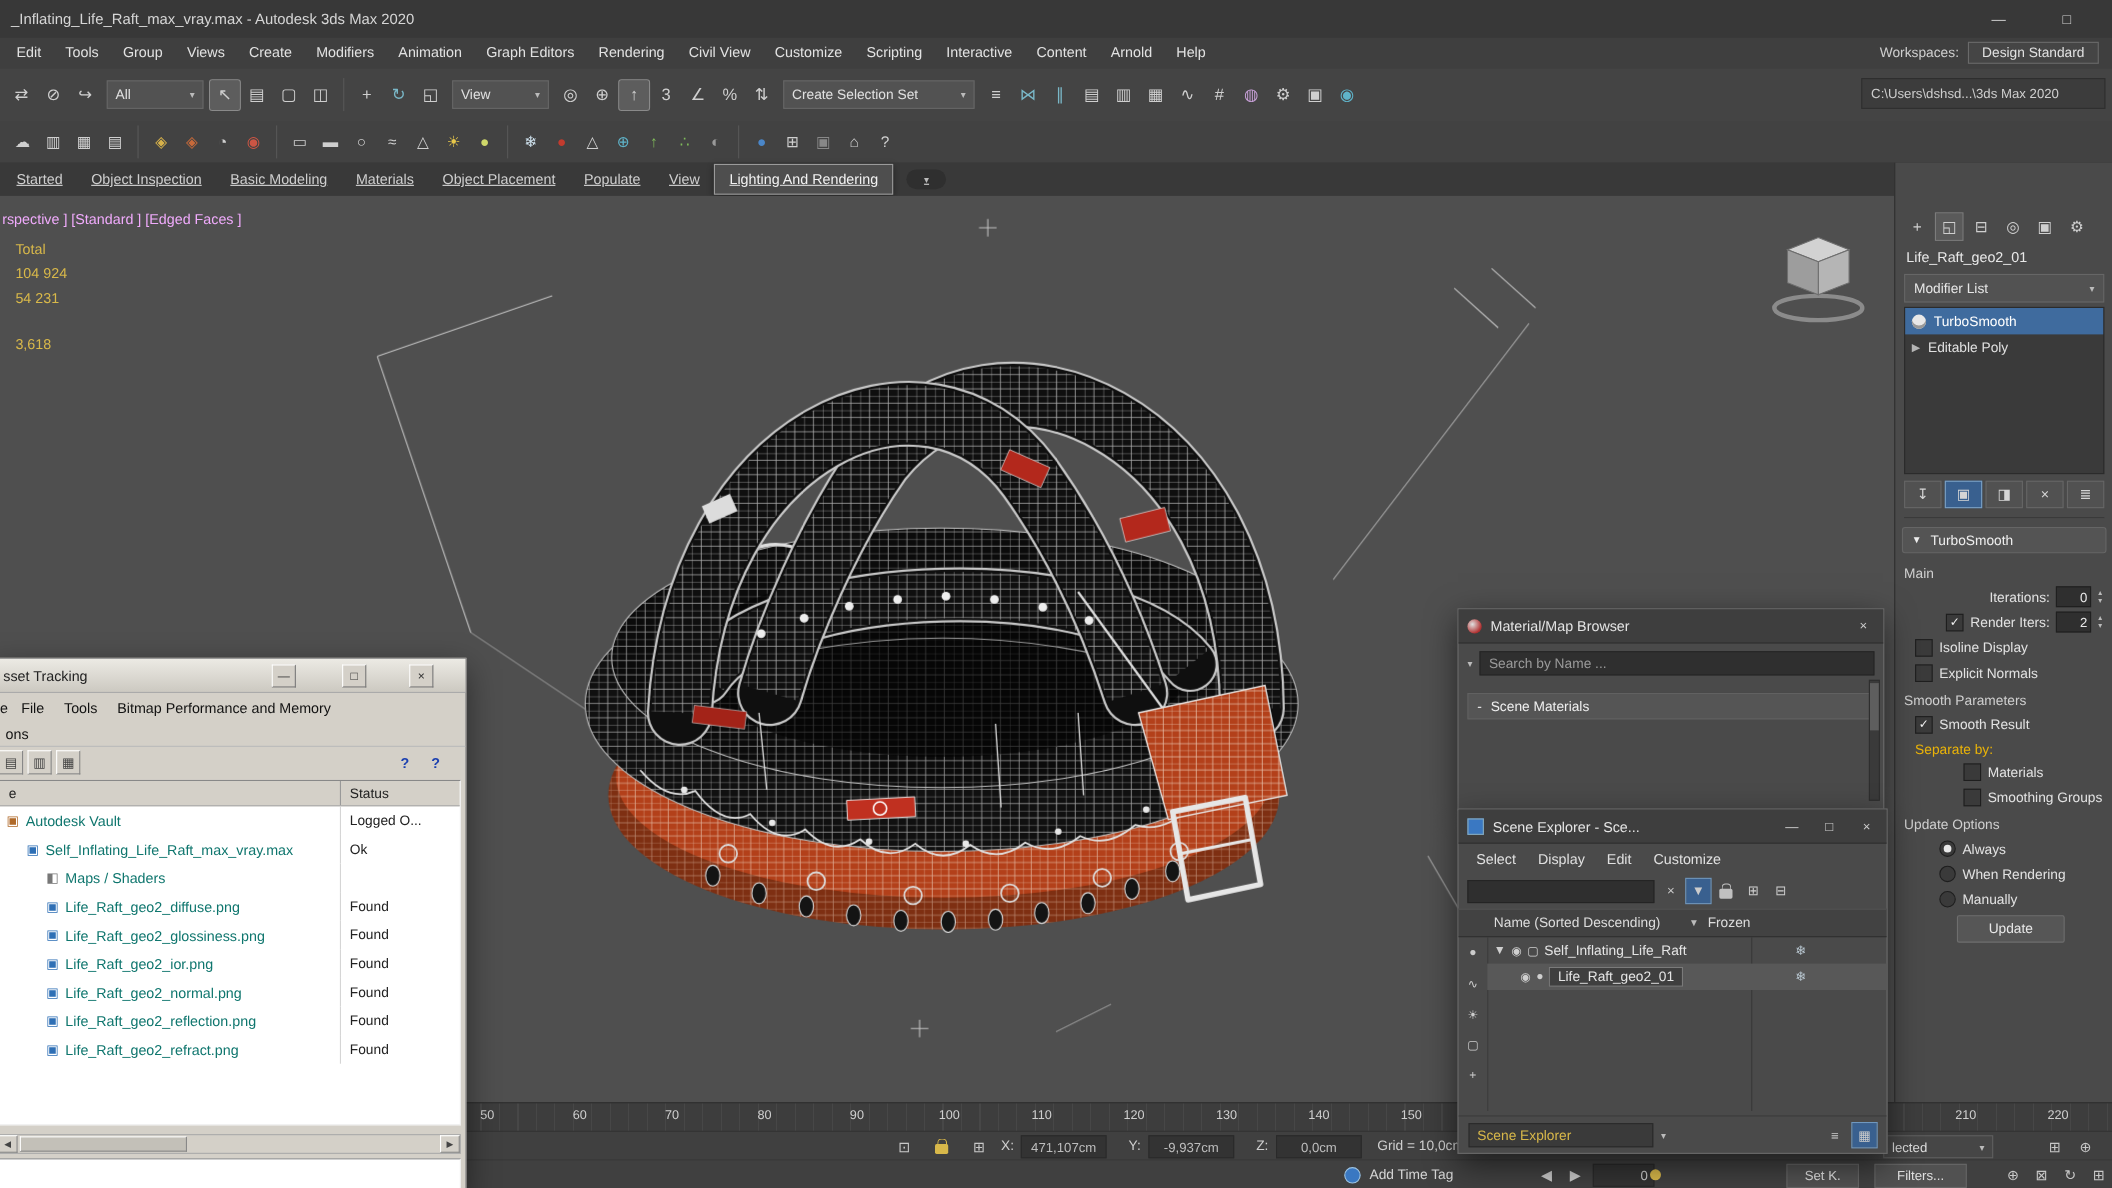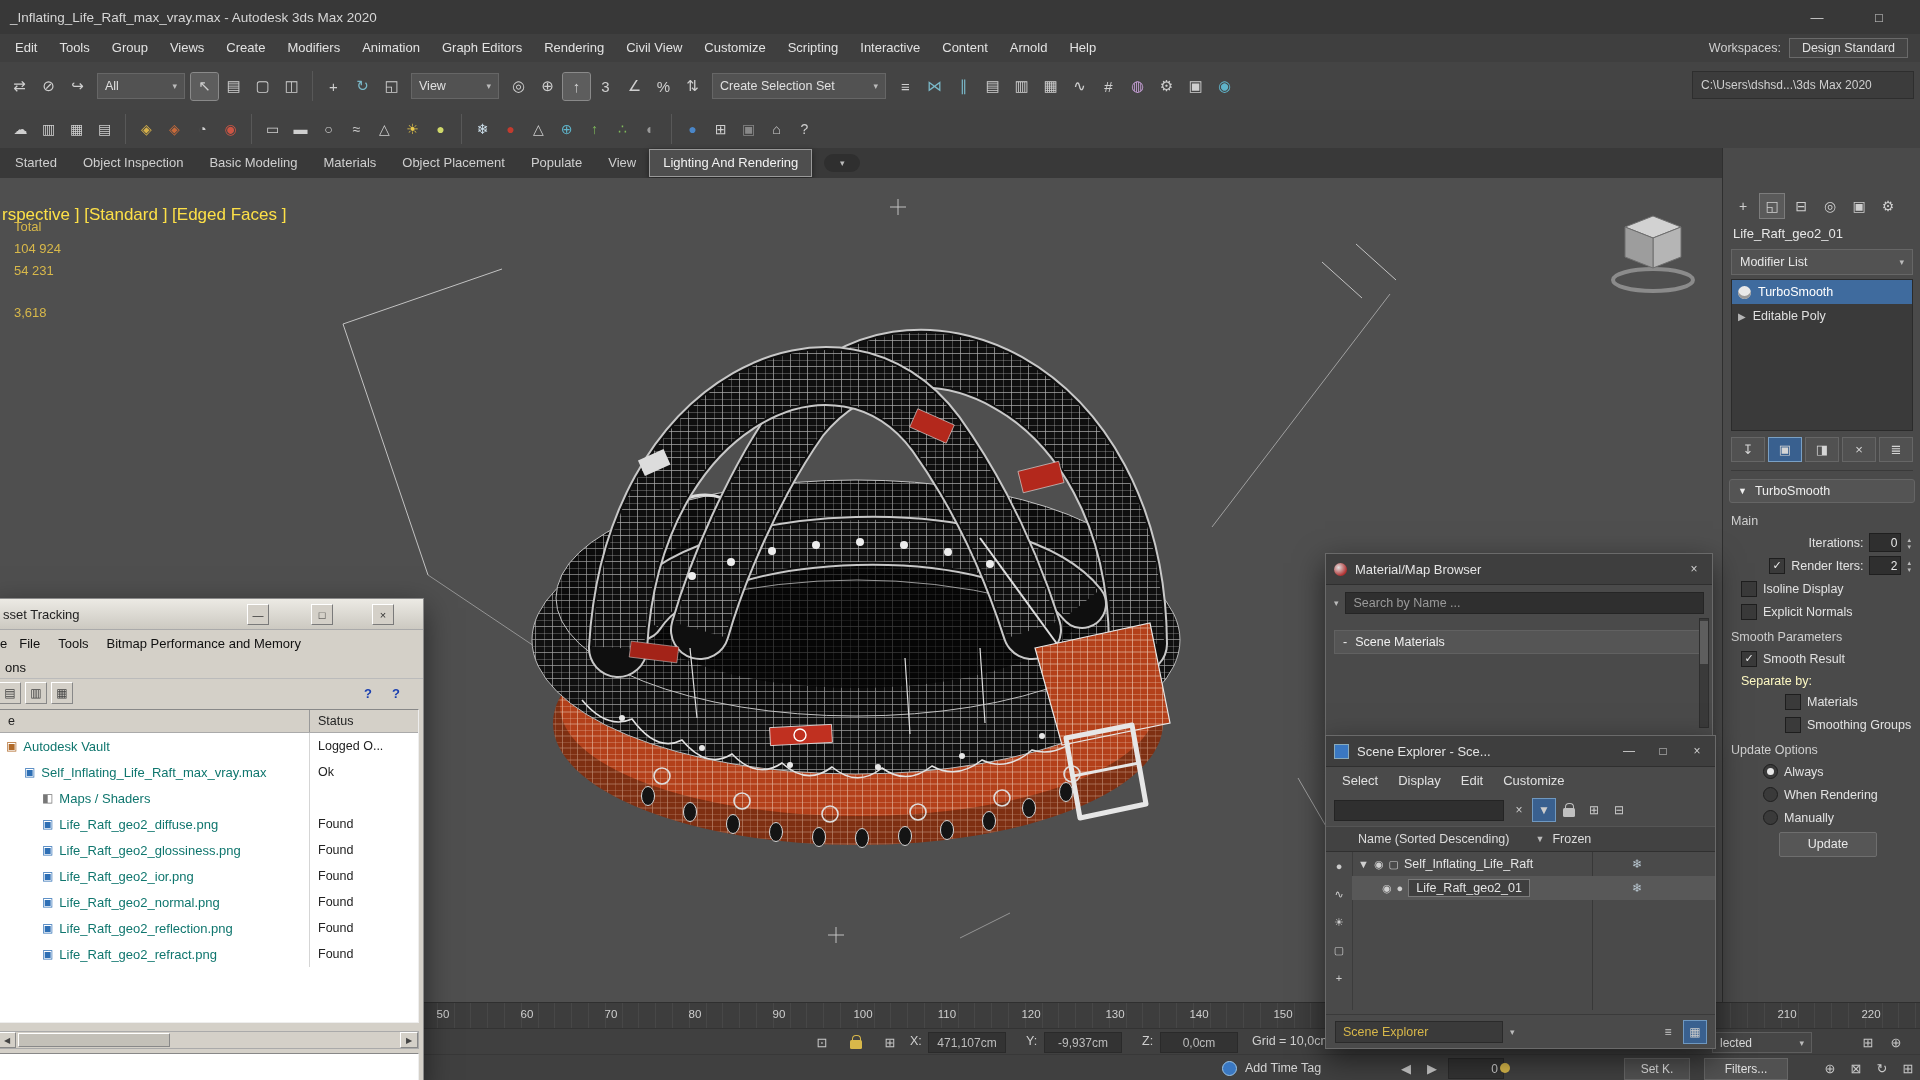--- a/index.html
+++ b/index.html
@@ -24,50 +24,50 @@
   .toolbar2 .icon-btn{width:25px;height:25px;font-size:14px;}
   .icon-btn.active{background:#5d5d5d;outline:1px solid #8a8a8a;}
   .tb-sep{width:1px;height:30px;background:#585858;margin:0 5px;flex:none;}
   .combo{height:24px;background:#525252;border:1px solid #666;display:flex;align-items:center;padding:0 7px;gap:8px;margin:0 4px;min-width:72px;flex:none;}
   .combo.wide{min-width:158px;}
   .combo-label{font-size:12.5px;color:#e0e0e0;white-space:nowrap;}
   .combo-arrow{margin-left:auto;font-size:9px;color:#bbb;}
   .path-field{position:absolute;right:6px;top:9px;width:204px;height:26px;background:#3c3c3c;border:1px solid #2e2e2e;display:flex;align-items:center;padding:0 8px;font-size:12px;color:#cfcfcf;white-space:nowrap;overflow:hidden;}
 
   
-  .ribbon{position:absolute;top:148px;left:0;width:1722px;height:30px;background:#393939;display:flex;align-items:center;padding-left:2px;border-bottom:1px solid #2e2e2e;}
+  .ribbon{position:absolute;top:148px;left:0;width:1722px;height:30px;background:#393939;display:flex;align-items:center;padding-left:2px;border-bottom:1px solid #2e2e2e;text-decoration:underline;}
   .ribbon-tab{padding:0 13px;line-height:30px;color:#cfcfcf;font-size:13px;white-space:nowrap;}
   .ribbon-tab.active{background:#4e4e4e;border:1px solid #9a9a9a;line-height:26px;color:#f2f2f2;box-shadow:0 2px 6px rgba(0,0,0,.45);}
   .ribbon-arrow{margin-left:12px;width:36px;height:18px;background:#2f2f2f;border-radius:9px;display:flex;align-items:center;justify-content:center;font-size:9px;color:#bbb;}
 
   
   .viewport{position:absolute;top:178px;left:0;width:1722px;height:824px;background:#4f4f4f;overflow:hidden;}
   .viewport svg{position:absolute;left:0;top:0;}
-  .vp-label{position:absolute;left:2px;top:27px;color:#fde047;font-size:17px;}
+  .vp-label{position:absolute;left:2px;top:14px;color:#f0abfc;font-size:13px;}
   .vp-stats{position:absolute;left:14px;top:38px;color:#d8b84a;font-size:13px;line-height:22px;}
 
   
   .cmdpanel{position:absolute;top:148px;left:1722px;width:198px;height:854px;background:#4a4a4a;border-left:1px solid #2f2f2f;}
   .cp-tabs{margin-top:46px;display:flex;gap:5px;padding:0 8px;}
   .cp-tab{width:24px;height:24px;display:flex;align-items:center;justify-content:center;color:#cfcfcf;font-size:14px;}
   .cp-tab.active{background:#5a5a5a;outline:1px solid #7c7c7c;}
   .cp-name{margin:8px 10px 0;color:#e8e8e8;font-size:13px;}
   .cp-modlist{margin:8px 8px 4px;height:24px;border:1px solid #666;background:#525252;display:flex;align-items:center;padding:0 8px;font-size:12.5px;color:#e6e6e6;}
   .cp-stack{margin:2px 8px;height:150px;background:#3a3a3a;border:1px solid #2b2b2b;}
   .stack-row{height:24px;display:flex;align-items:center;padding:0 6px;gap:7px;color:#e0e0e0;font-size:12.5px;}
   .stack-row.selected{background:#3f6b9e;color:#fff;}
   .stack-bulb{width:13px;height:13px;border-radius:50%;background:#e8e8e8;box-shadow:inset 0 -3px 0 #999;flex:none;}
   .stack-arrow{color:#b5b5b5;font-size:10px;}
   .cp-stackbtns{display:flex;gap:3px;margin:6px 8px 0;padding-bottom:8px;border-bottom:1px solid #3a3a3a;}
   .cp-sbtn{width:33px;height:23px;background:#515151;border:1px solid #666;display:flex;align-items:center;justify-content:center;font-size:13px;color:#d5d5d5;}
   .cp-sbtn.active{background:#39608f;border-color:#7aa0c4;}
   .cp-rollout{margin:8px 6px 2px;height:22px;background:#545454;border:1px solid #656565;border-radius:3px;display:flex;align-items:center;gap:8px;padding:0 8px;font-size:12.5px;color:#eee;}
   .cp-params{padding:2px 6px;font-size:12.5px;}
   .cp-grouplabel{color:#cfcfcf;padding:7px 2px 3px;}
-  .cp-sublabel{padding:4px 2px 2px 12px;color:#fef9c3;}
+  .cp-sublabel{padding:4px 2px 2px 12px;color:#eab308;}
   .cp-row{display:flex;align-items:center;gap:6px;height:23px;padding-left:12px;}
   .cp-row.right{justify-content:flex-end;padding-right:4px;}
   .cp-row.indent1{padding-left:34px;}
   .cp-row.indent2{padding-left:56px;}
   .cp-row.center{justify-content:center;height:30px;}
   .cp-label{color:#e2e2e2;white-space:nowrap;}
   .cp-field{min-width:24px;height:17px;background:#2f2f2f;border:1px solid #1f1f1f;color:#e8e8e8;display:flex;align-items:center;justify-content:flex-end;padding:0 3px;font-size:12px;}
   .spinner{display:flex;flex-direction:column;font-size:7px;color:#bbb;line-height:7px;}
   .cb{width:14px;height:14px;background:#3a3a3a;border:1px solid #1e1e1e;display:flex;align-items:center;justify-content:center;font-size:11px;color:#f0f0f0;flex:none;}
   .radio{width:13px;height:13px;border-radius:50%;background:#3a3a3a;border:1px solid #1e1e1e;position:relative;flex:none;}

